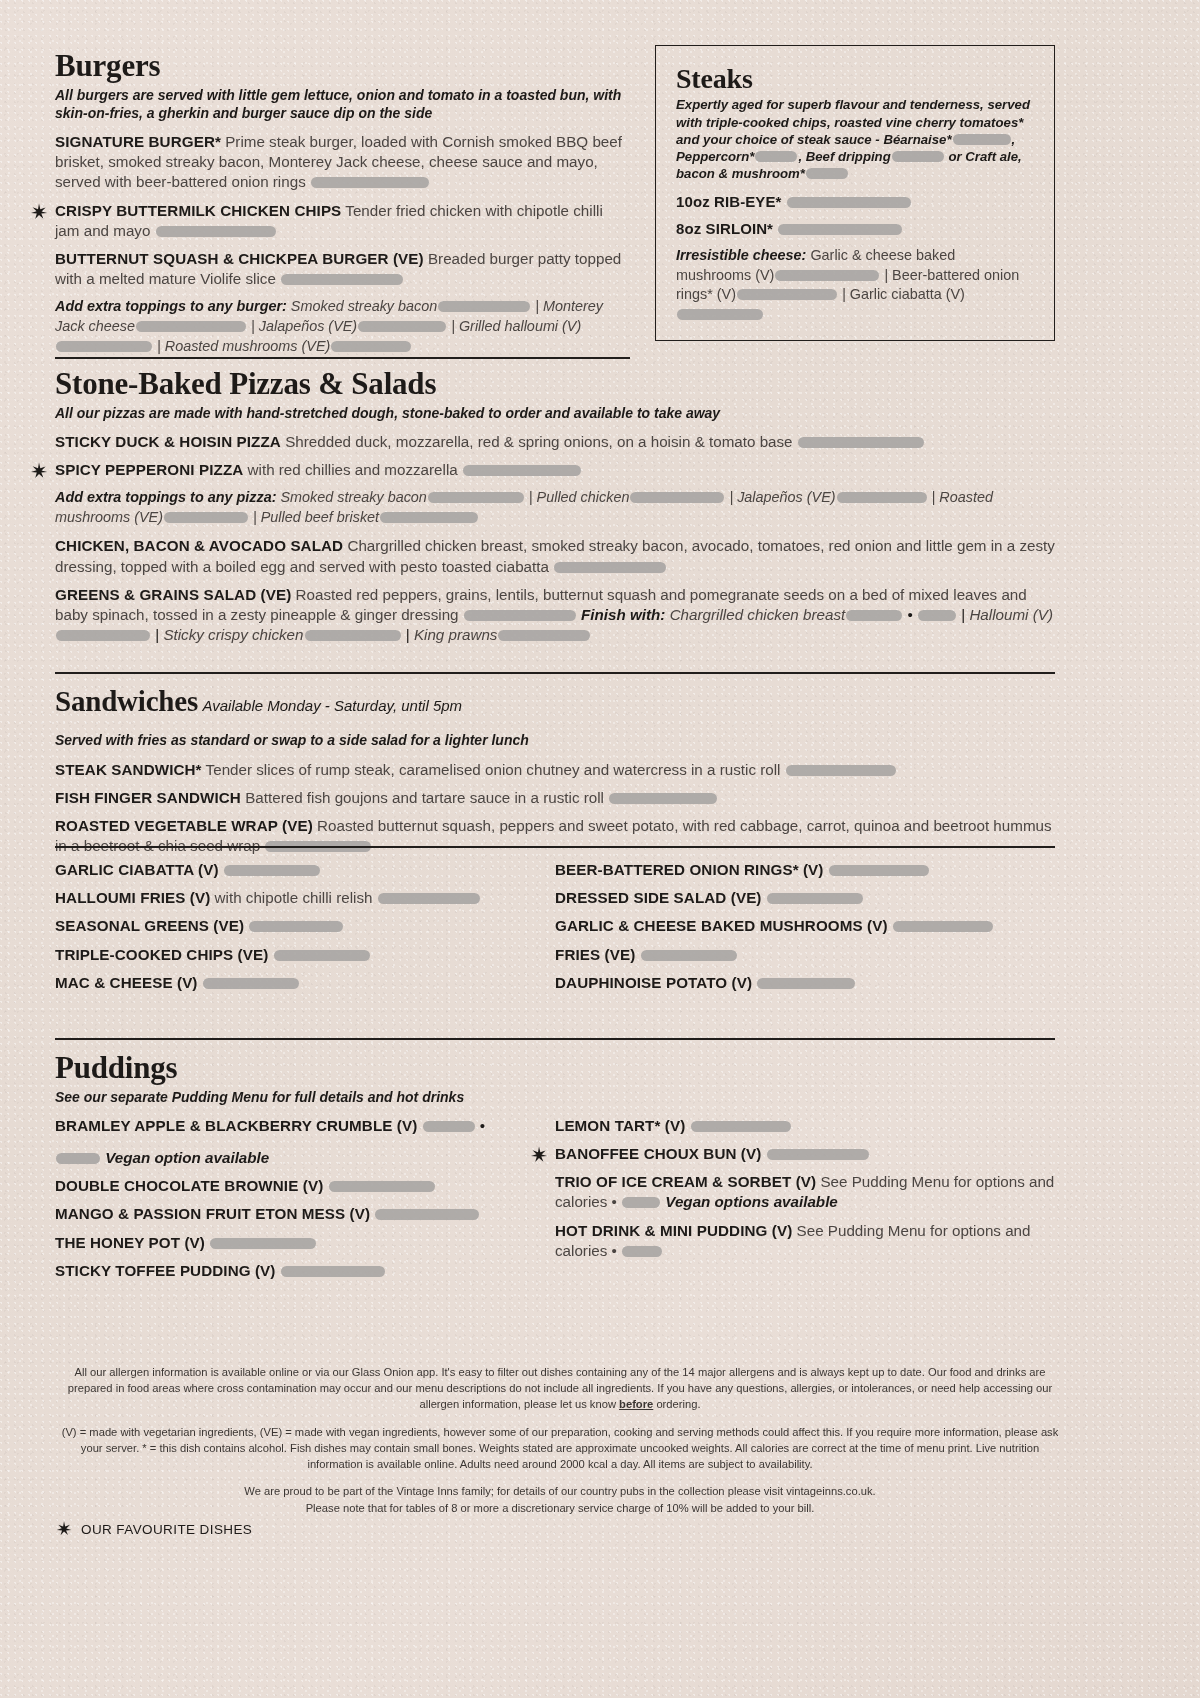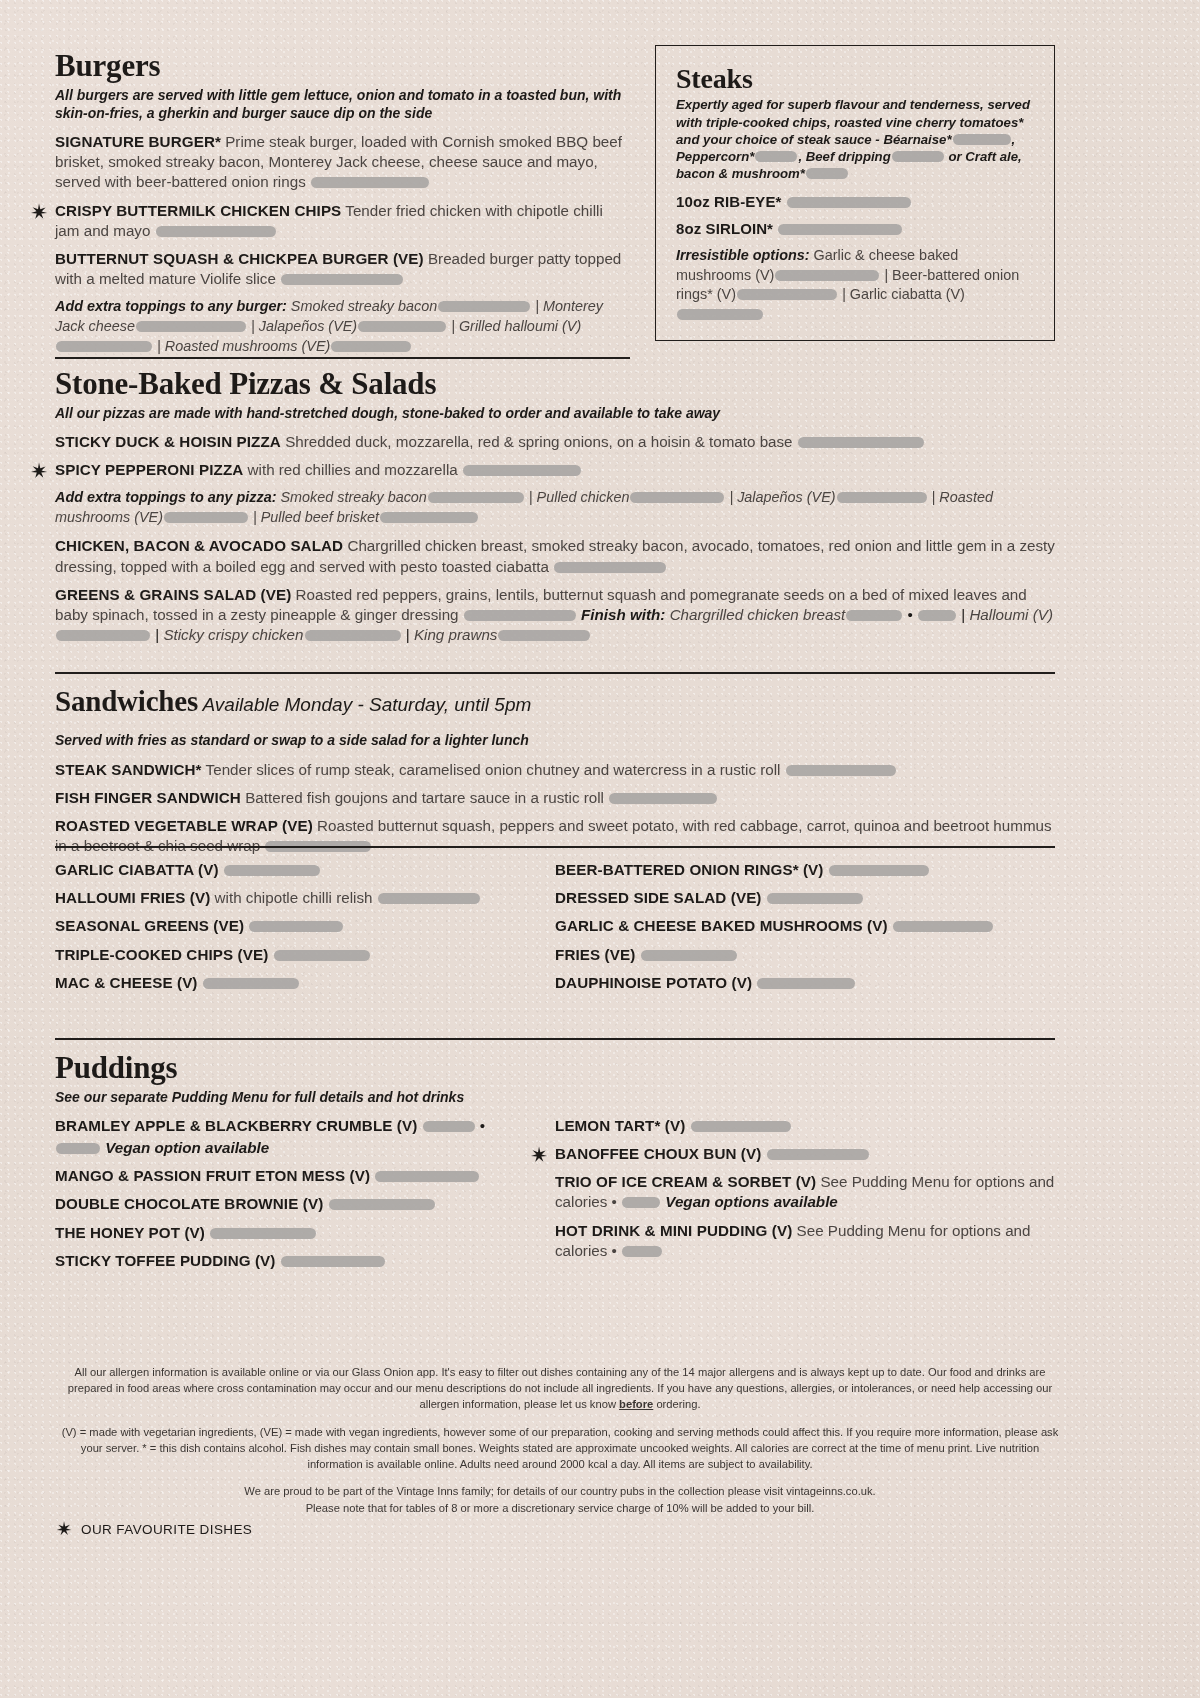--- a/index.html
+++ b/index.html
@@ -32,21 +32,21 @@
     font-size:31px;
     letter-spacing:-0.2px;
     line-height:1.05;
     margin:0 0 3px 0;
   }
   .sec-title.small{font-size:29px;}
   .sec-sub{
     font-style:italic;font-weight:700;font-size:14px;line-height:1.3;margin:0 0 10px 0;
   }
   .inline-sub{
-    font-style:italic;font-weight:400;font-size:19px;
+    font-style:italic;font-weight:400;font-size:15px;
   }
   .item{font-size:15.2px;line-height:1.33;margin:0 0 8px 0;}
   .item .n{font-weight:700;letter-spacing:.1px;}
   .item .d{color:#4b4542;}
   .addon{
     font-style:italic;font-size:14.4px;line-height:1.36;color:#4b4542;margin:2px 0 9px 0;
   }
   .addon b{font-style:italic;font-weight:700;color:#1d1a18;}
   .rule{height:2px;background:#211e1c;margin:10px 0 12px 0;border:0;}
 
@@ -157,21 +157,21 @@
     <div class="item">
       <span class="n">10oz RIB-EYE*</span>
       <span class="rd" style="width:124px"></span>
     </div>
     <div class="item">
       <span class="n">8oz SIRLOIN*</span>
       <span class="rd" style="width:124px"></span>
     </div>
 
     <p class="addon" style="margin-bottom:0">
-      <b>Irresistible options:</b>
+      <b>Irresistible cheese:</b>
       <span style="font-style:normal">Garlic &amp; cheese baked mushrooms (V)</span><span class="rd" style="width:104px"></span> |
       <span style="font-style:normal">Beer-battered onion rings* (V)</span><span class="rd" style="width:100px"></span> |
       <span style="font-style:normal">Garlic ciabatta (V)</span><span class="rd" style="width:86px"></span>
     </p>
   </aside>
 
   <section class="pizzas">
     <h2 class="sec-title">Stone-Baked Pizzas &amp; Salads</h2>
     <p class="sec-sub">All our pizzas are made with hand-stretched dough, stone-baked to order and available to take away</p>
 
@@ -293,35 +293,35 @@
     </div>
   </section>
 
   <section class="puddings">
     <hr class="rule" style="margin-top:0">
     <h2 class="sec-title">Puddings</h2>
     <p class="sec-sub">See our separate Pudding Menu for full details and hot drinks</p>
 
     <div class="cols2">
       <div>
-        <div class="item" style="margin-bottom:2px">
+        <div class="item" style="margin-bottom:12px">
           <span class="n">BRAMLEY APPLE &amp; BLACKBERRY CRUMBLE (V)</span>
           <span class="rd" style="width:52px"></span> •
         </div>
         <div class="item">
           <span class="rd" style="width:44px"></span>
           <span style="font-style:italic;font-weight:700">Vegan option available</span>
         </div>
         <div class="item">
+          <span class="n">DOUBLE CHOCOLATE BROWNIE (V)</span>
+          <span class="rd" style="width:106px"></span>
+        </div>
+        <div class="item">
           <span class="n">MANGO &amp; PASSION FRUIT ETON MESS (V)</span>
           <span class="rd" style="width:104px"></span>
-        </div>
-        <div class="item">
-          <span class="n">DOUBLE CHOCOLATE BROWNIE (V)</span>
-          <span class="rd" style="width:106px"></span>
         </div>
         <div class="item">
           <span class="n">THE HONEY POT (V)</span>
           <span class="rd" style="width:106px"></span>
         </div>
         <div class="item">
           <span class="n">STICKY TOFFEE PUDDING (V)</span>
           <span class="rd" style="width:104px"></span>
         </div>
       </div>

